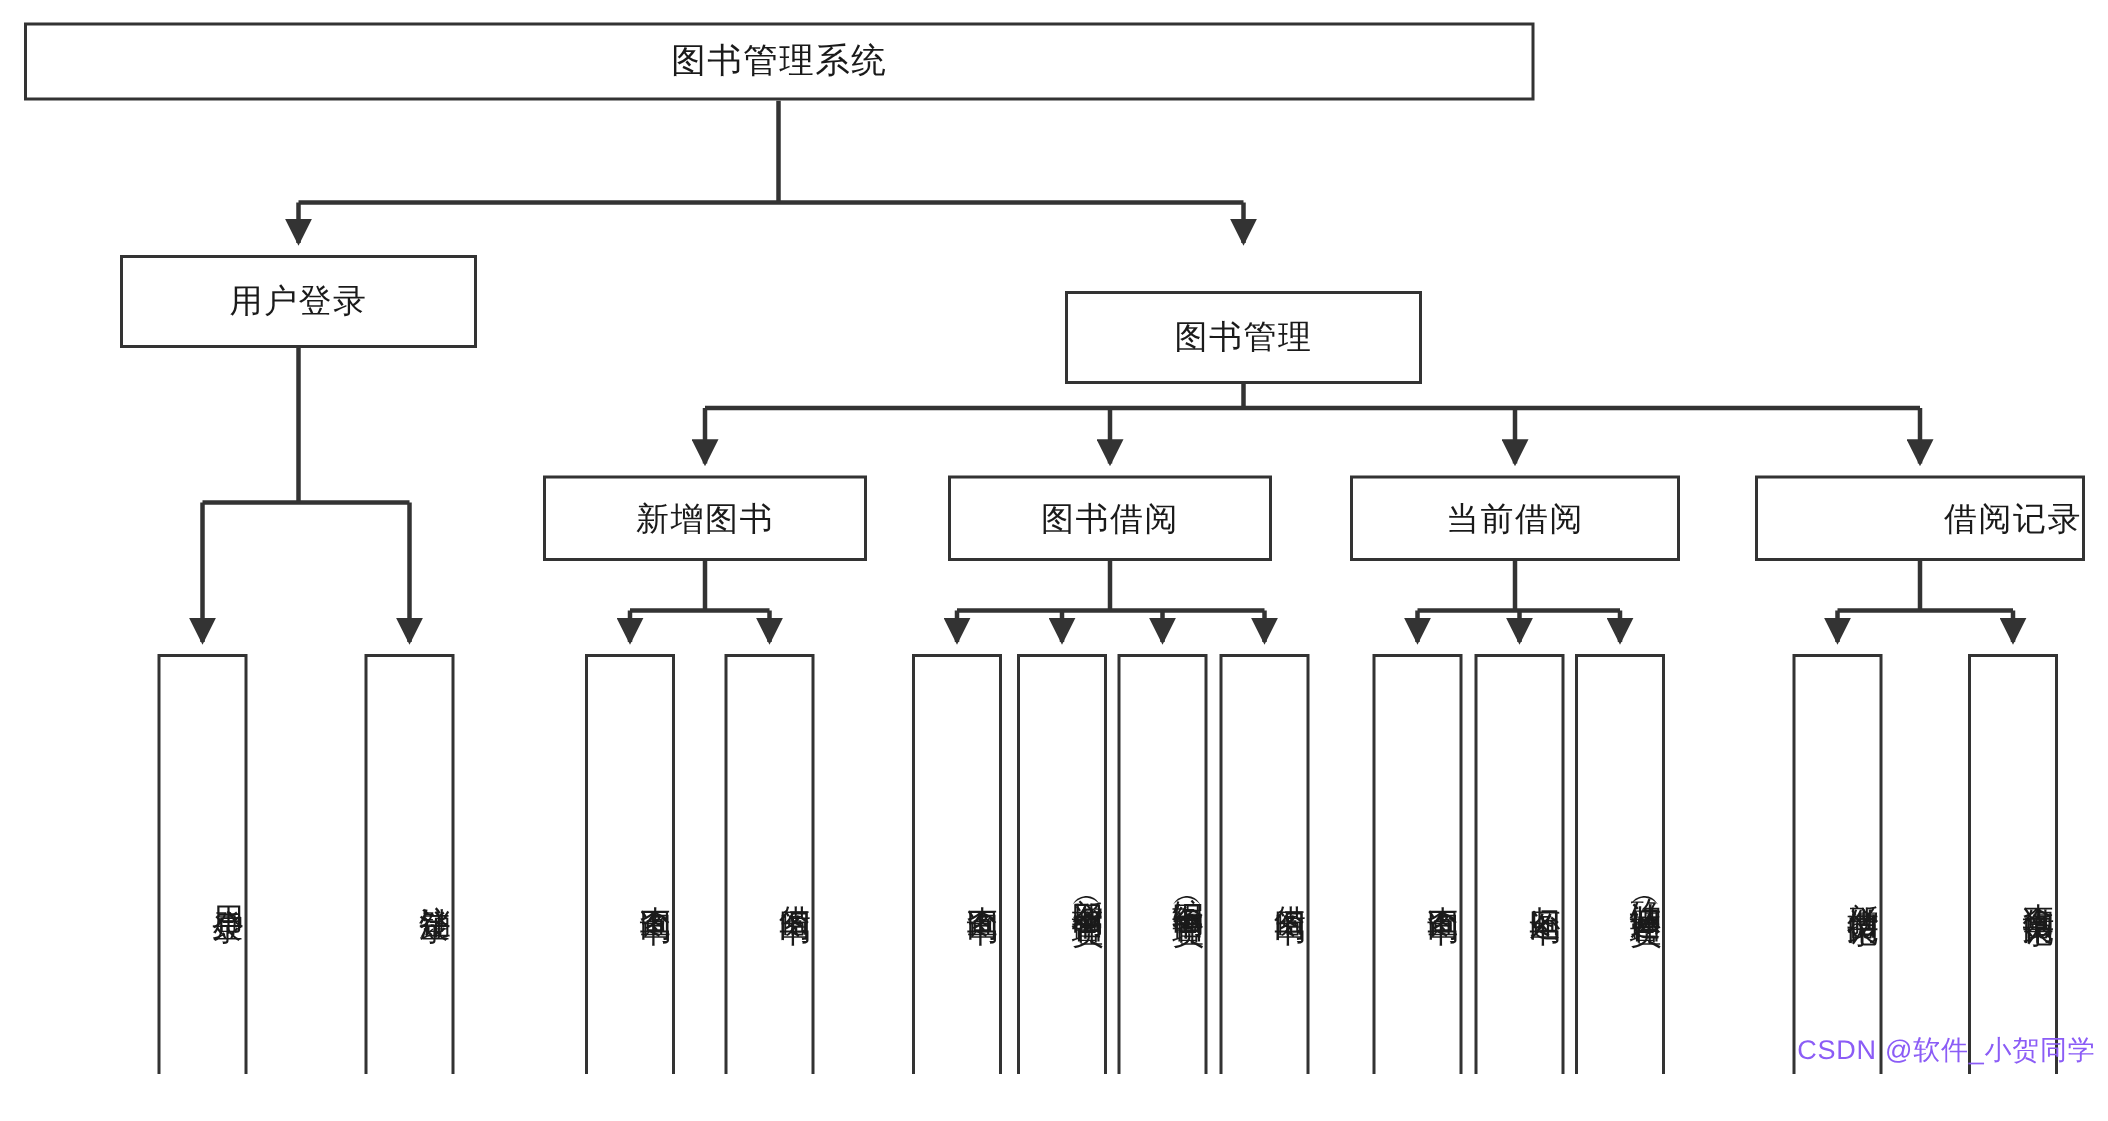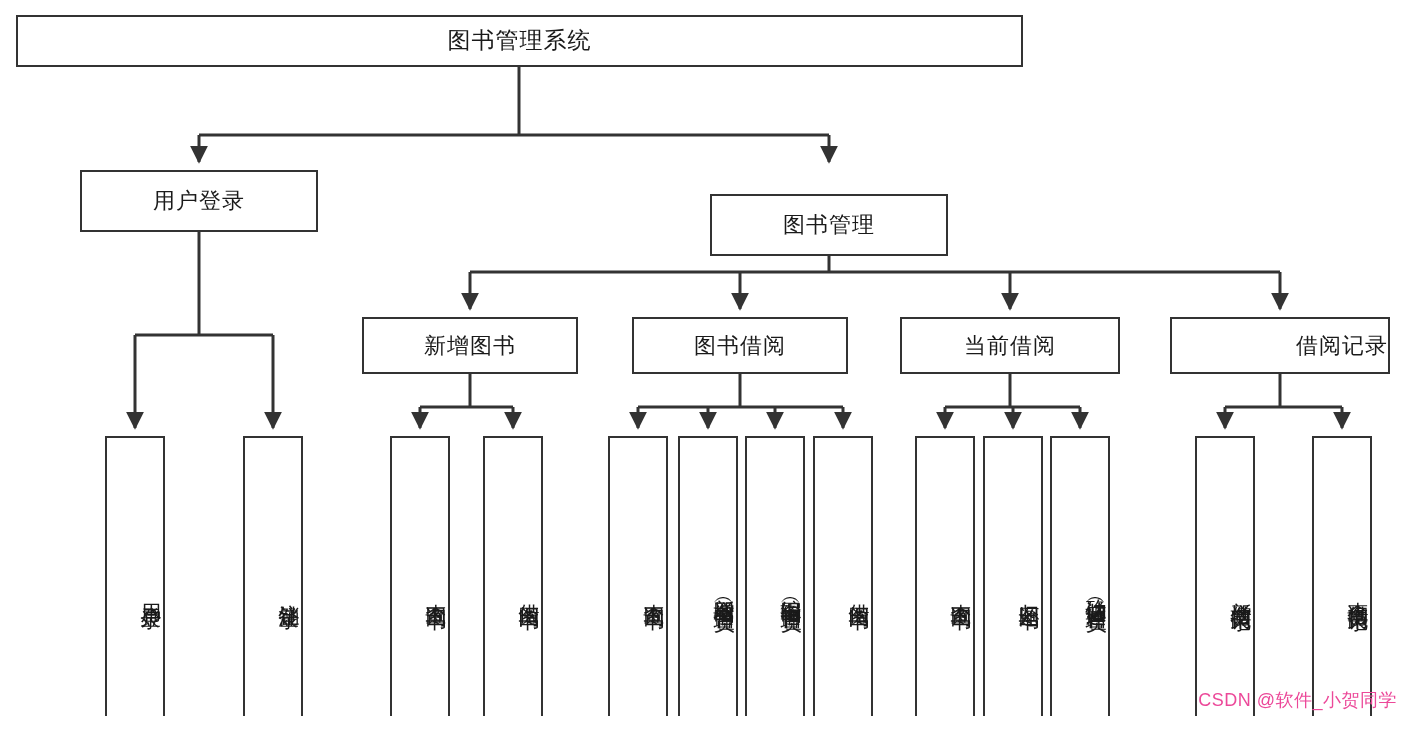--- a/index.html
+++ b/index.html
@@ -51,21 +51,21 @@
     justify-content: center;
   }
   .node.root {
     font-size: 23px;
   }
   .watermark {
     position: absolute;
     right: 8px;
     bottom: 4px;
     font-size: 18px;
-    color: #ec4899;
+    color: #8b5cf6;
     z-index: 5;
     white-space: nowrap;
     letter-spacing: 0.5px;
   }
 </style>
 </head>
 <body>
 
 <div id="canvas">
 

